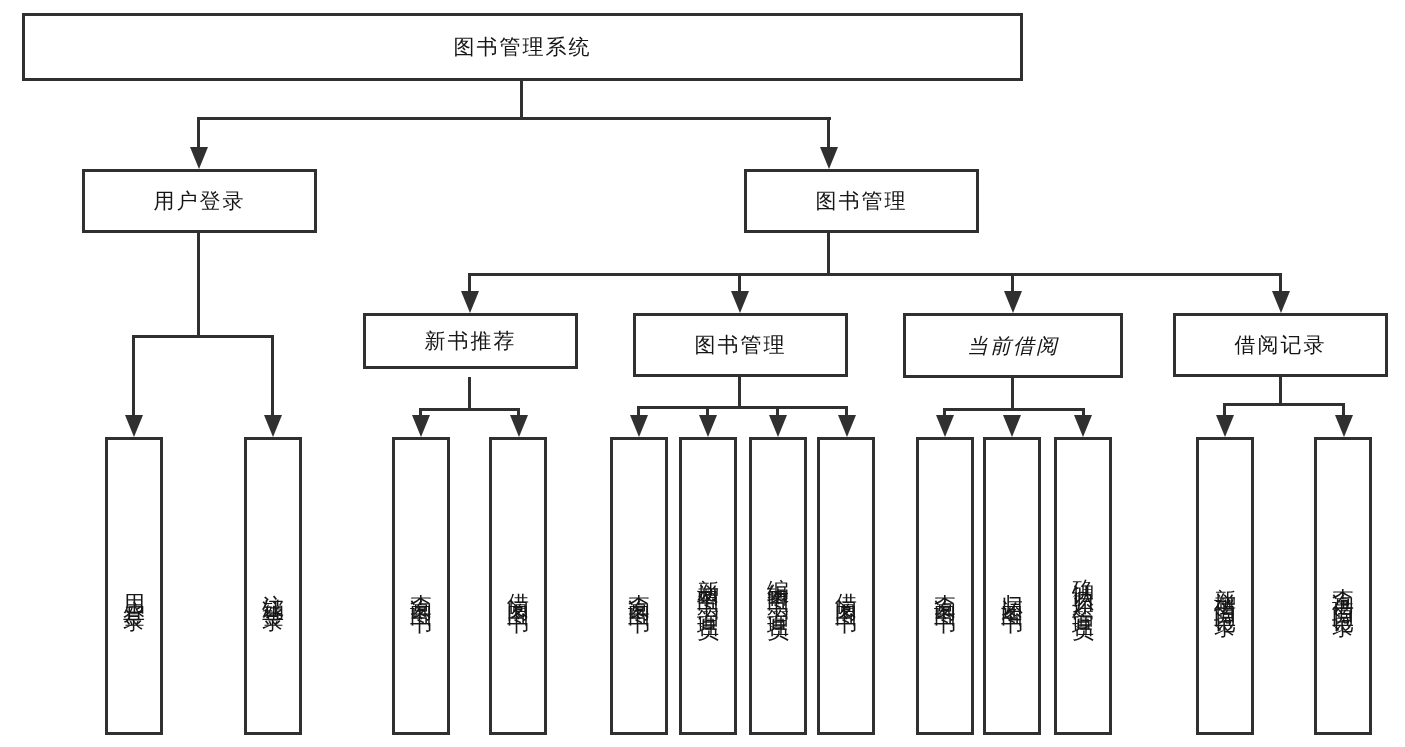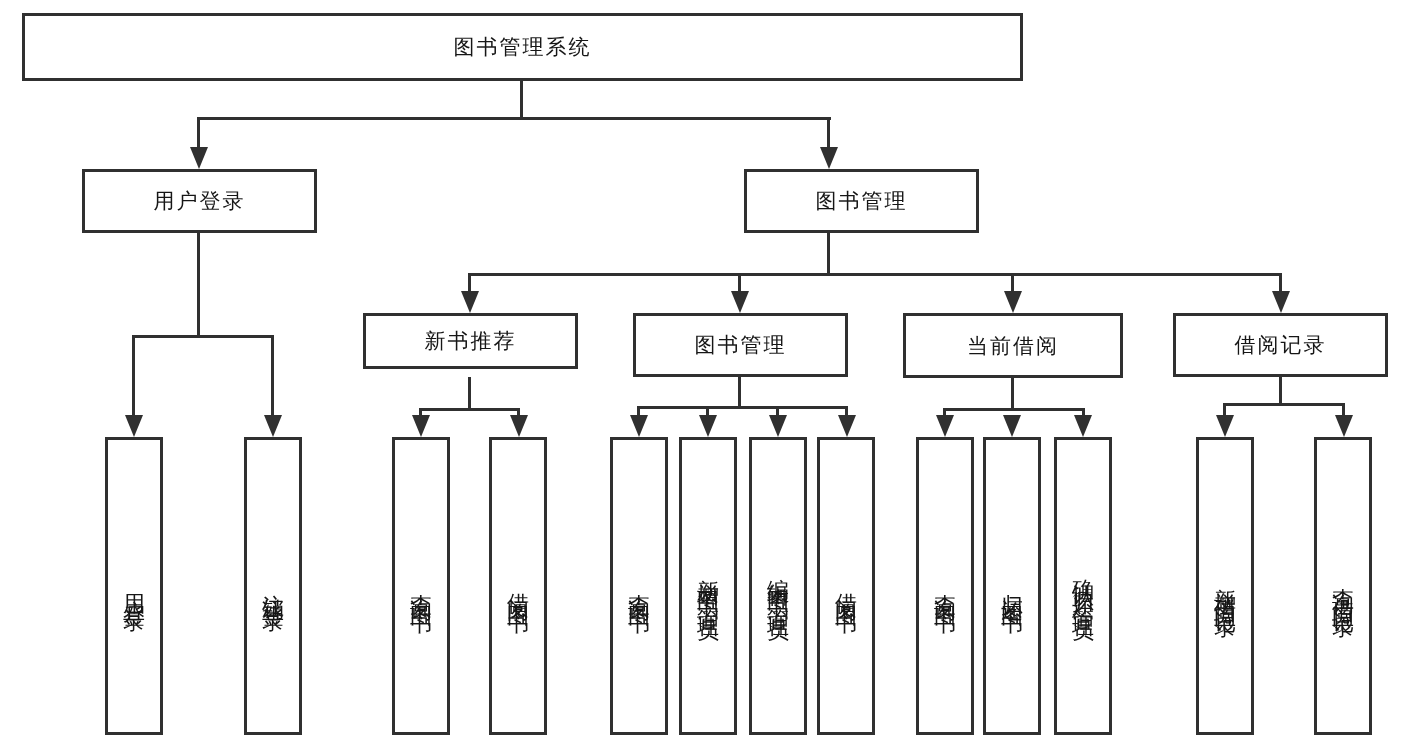--- a/index.html
+++ b/index.html
@@ -99,21 +99,21 @@
     <div class="vline" style="left:1011px;top:273px;height:20px;"></div>
     <div class="vline" style="left:1279px;top:273px;height:20px;"></div>
     <div class="arrow" style="left:461px;top:291px;"></div>
     <div class="arrow" style="left:731px;top:291px;"></div>
     <div class="arrow" style="left:1004px;top:291px;"></div>
     <div class="arrow" style="left:1272px;top:291px;"></div>
   </div>
 
   <div class="box" style="left:363px;top:313px;width:215px;height:56px;">新书推荐</div>
   <div class="box" style="left:633px;top:313px;width:215px;height:64px;">图书管理</div>
-  <div class="box" style="left:903px;top:313px;width:220px;height:65px;">当前借阅</div>
+  <div class="box" style="left:903px;top:313px;width:220px;height:65px;font-style:italic;">当前借阅</div>
   <div class="box" style="left:1173px;top:313px;width:215px;height:64px;">借阅记录</div>
 
   <div>
     <div class="vline" style="left:468px;top:377px;height:34px;"></div>
     <div class="hline" style="left:419px;top:408px;width:101px;"></div>
     <div class="vline" style="left:419px;top:408px;height:9px;"></div>
     <div class="vline" style="left:517px;top:408px;height:9px;"></div>
     <div class="arrow" style="left:412px;top:415px;"></div>
     <div class="arrow" style="left:510px;top:415px;"></div>
   </div>

